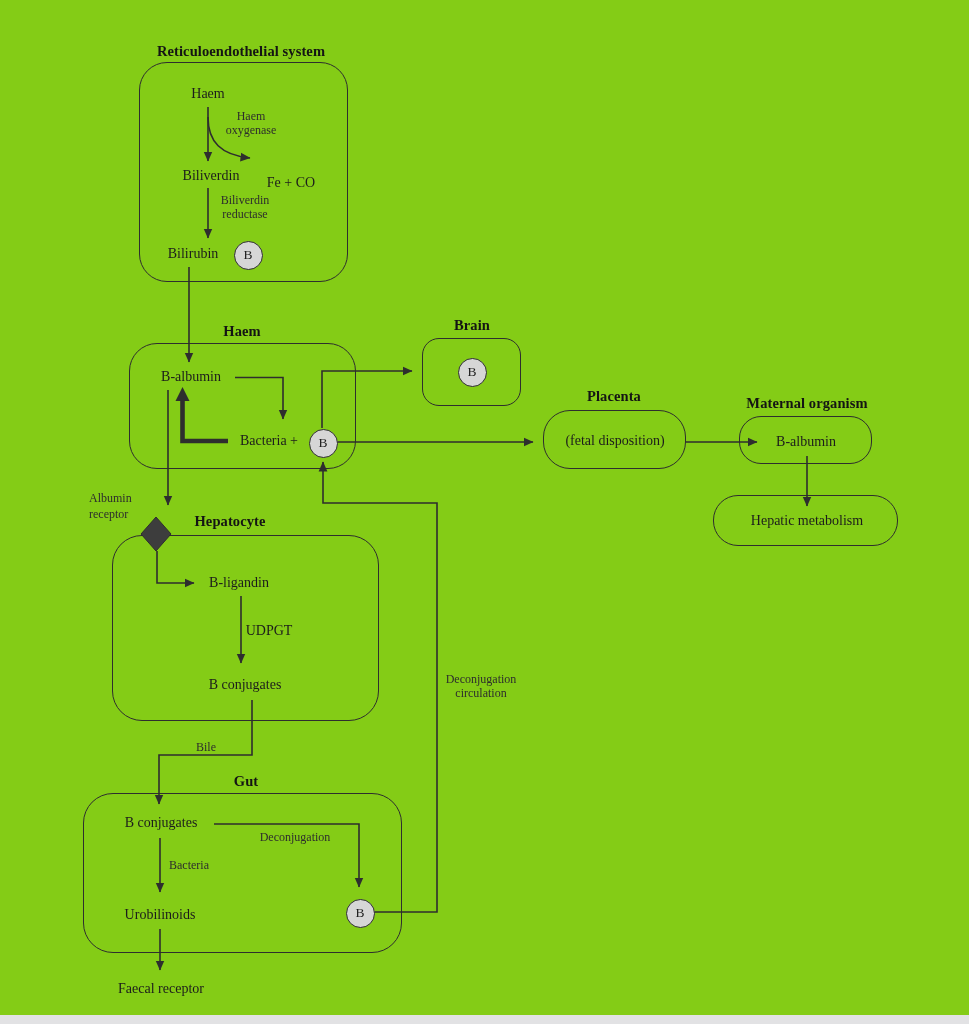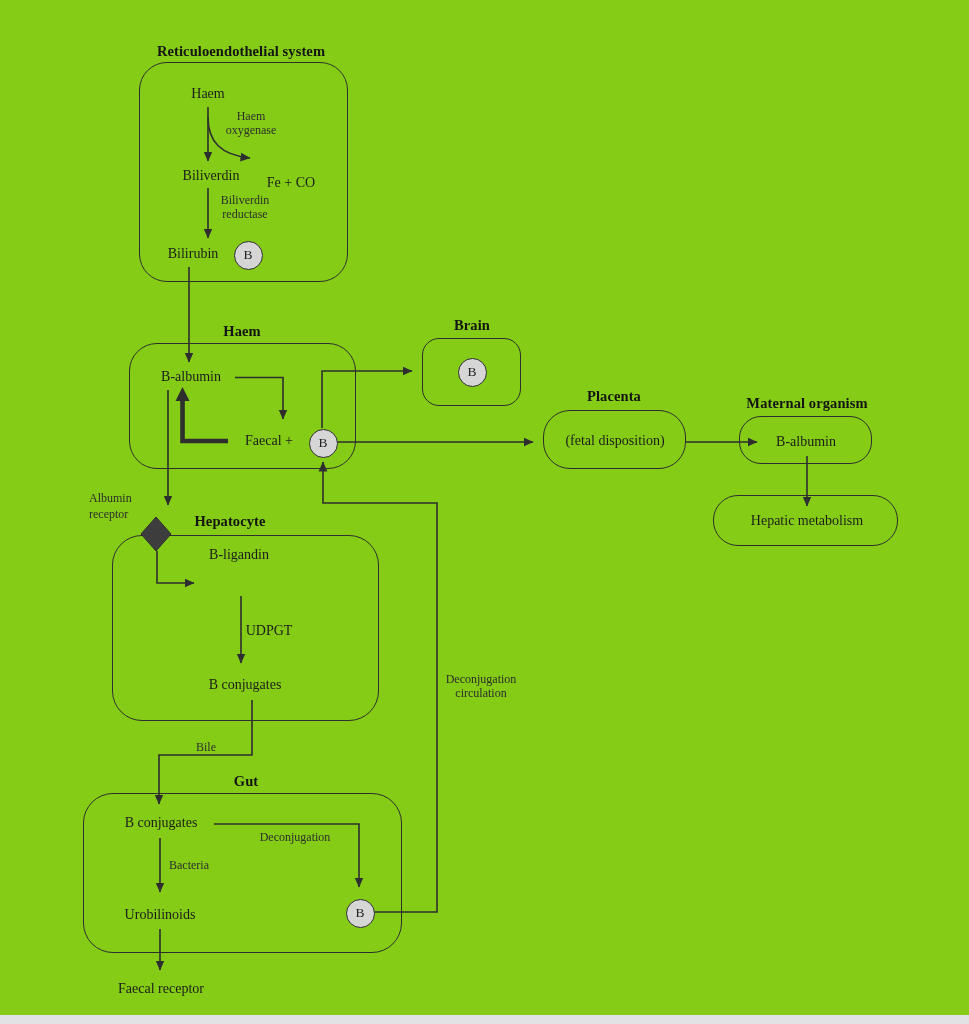--- a/index.html
+++ b/index.html
@@ -87,39 +87,39 @@
   <div class="lbl small center" style="left:245px; top:208px;">
     <span style="display:block;">Biliverdin</span>
     <span style="display:block;">reductase</span>
   </div>
   <div class="lbl" style="left:193px; top:254px;">Bilirubin</div>
   <div class="bcirc" style="left:247px; top:254px;">
     <span>B</span>
   </div>
 
   <div class="lbl" style="left:191px; top:377px;">B-albumin</div>
-  <div class="lbl" style="left:269px; top:441px;">Faecal +</div>
+  <div class="lbl" style="left:269px; top:441px;">Bacteria +</div>
   <div class="bcirc" style="left:322px; top:442px;">
     <span>B</span>
   </div>
 
   <div class="bcirc" style="left:471px; top:371px;">
     <span>B</span>
   </div>
 
   <div class="lbl" style="left:615px; top:441px;">(fetal disposition)</div>
   <div class="lbl" style="left:806px; top:442px;">B-albumin</div>
   <div class="lbl" style="left:807px; top:521px;">Hepatic metabolism</div>
 
   <div class="lbl small leftalign" style="left:89px; top:506px; line-height:16px;">
     <span style="display:block;">Albumin</span>
     <span style="display:block;">receptor</span>
   </div>
 
-  <div class="lbl" style="left:239px; top:555px;">B-ligandin</div>
+  <div class="lbl" style="left:239px; top:583px;">B-ligandin</div>
   <div class="lbl" style="left:269px; top:631px;">UDPGT</div>
   <div class="lbl" style="left:245px; top:685px;">B conjugates</div>
   <div class="lbl small" style="left:206px; top:748px;">Bile</div>
 
   <div class="lbl" style="left:161px; top:823px;">B conjugates</div>
   <div class="lbl small" style="left:295px; top:838px;">Deconjugation</div>
   <div class="lbl small" style="left:189px; top:866px;">Bacteria</div>
   <div class="lbl" style="left:160px; top:915px;">Urobilinoids</div>
   <div class="bcirc" style="left:359px; top:912px;">
     <span>B</span>

